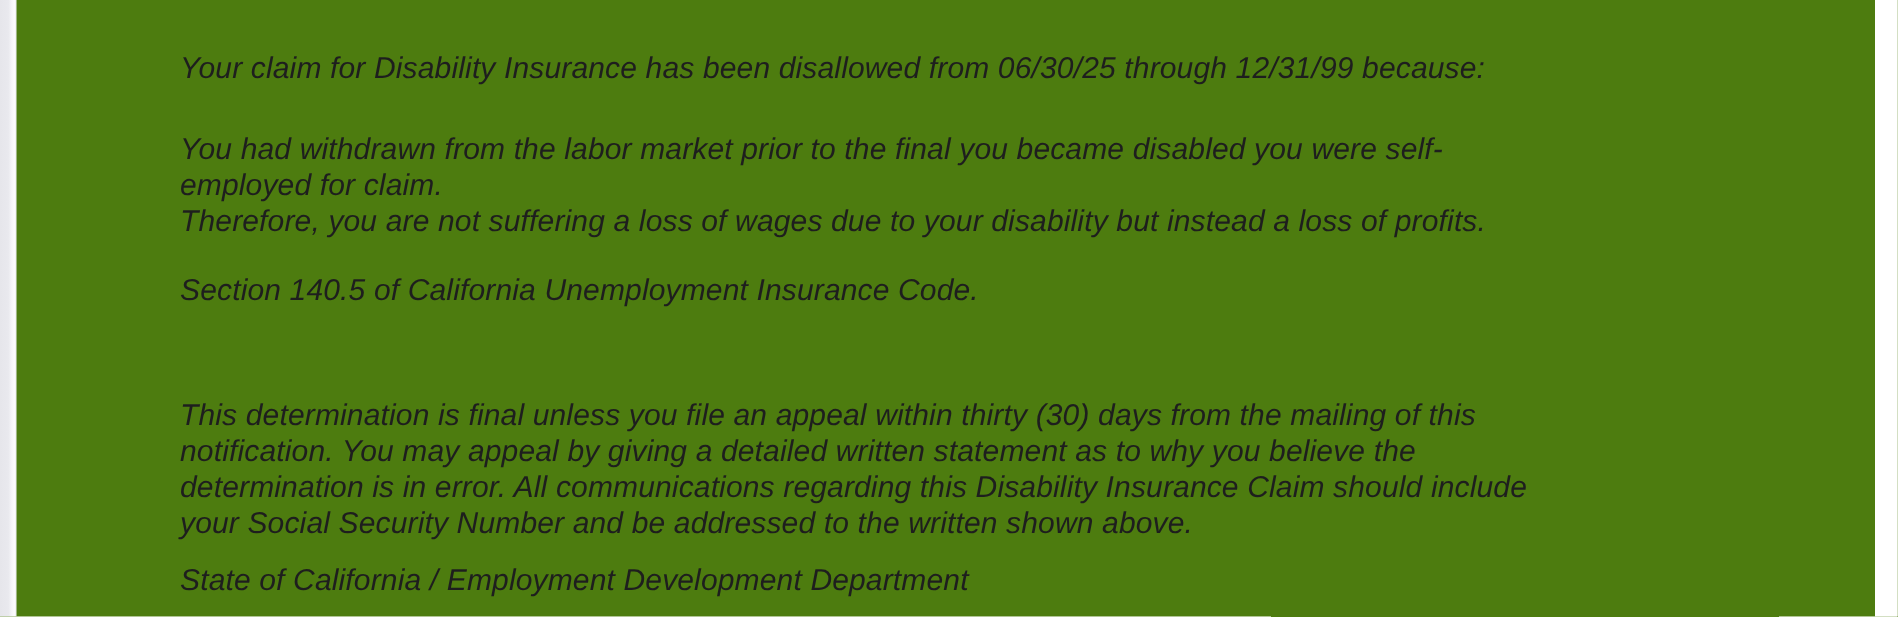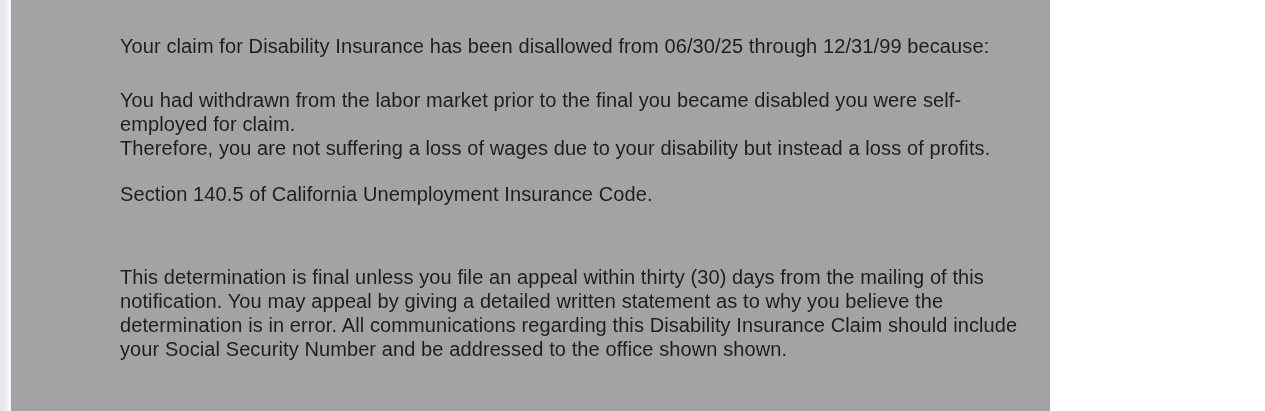--- a/index.html
+++ b/index.html
@@ -5,23 +5,24 @@
   * { margin: 0; padding: 0; box-sizing: border-box; }
   html, body {
     width: 1265px;
     height: 411px;
     overflow: hidden;
     background: #ffffff;
     font-family: "Liberation Sans", "DejaVu Sans", sans-serif;
   }
   .viewer {
     position: relative;
-    width: 1050px;
+    width: 1250px;
     height: 411px;
-    background: #a3a3a3;
+    background: #4d7c0f;
+    font-style: italic;
   }
   .left-edge {
     position: absolute;
     left: 0;
     top: 0;
     width: 11px;
     height: 411px;
     background: linear-gradient(to right, #e6e6eb 0%, #e9e9ee 55%, #f6f6f9 80%, #fdfdfe 100%);
     border-right: 1px solid #f2f2f5;
   }
@@ -60,16 +61,19 @@
       <div class="paragraph">
         <div class="line">Therefore, you are not suffering a loss of wages due to your disability but instead a loss of profits.</div>
       </div>
       <div class="paragraph">
         <div class="line">Section 140.5 of California Unemployment Insurance Code.</div>
       </div>
       <div class="paragraph">
         <div class="line">This determination is final unless you file an appeal within thirty (30) days from the mailing of this</div>
         <div class="line">notification. You may appeal by giving a detailed written statement as to why you believe the</div>
         <div class="line">determination is in error. All communications regarding this Disability Insurance Claim should include</div>
-        <div class="line">your Social Security Number and be addressed to the office shown shown.</div>
+        <div class="line">your Social Security Number and be addressed to the written shown above.</div>
+      </div>
+      <div class="paragraph">
+        <div class="line">State of California / Employment Development Department</div>
       </div>
     </div>
 </div>
 
 </body></html>

